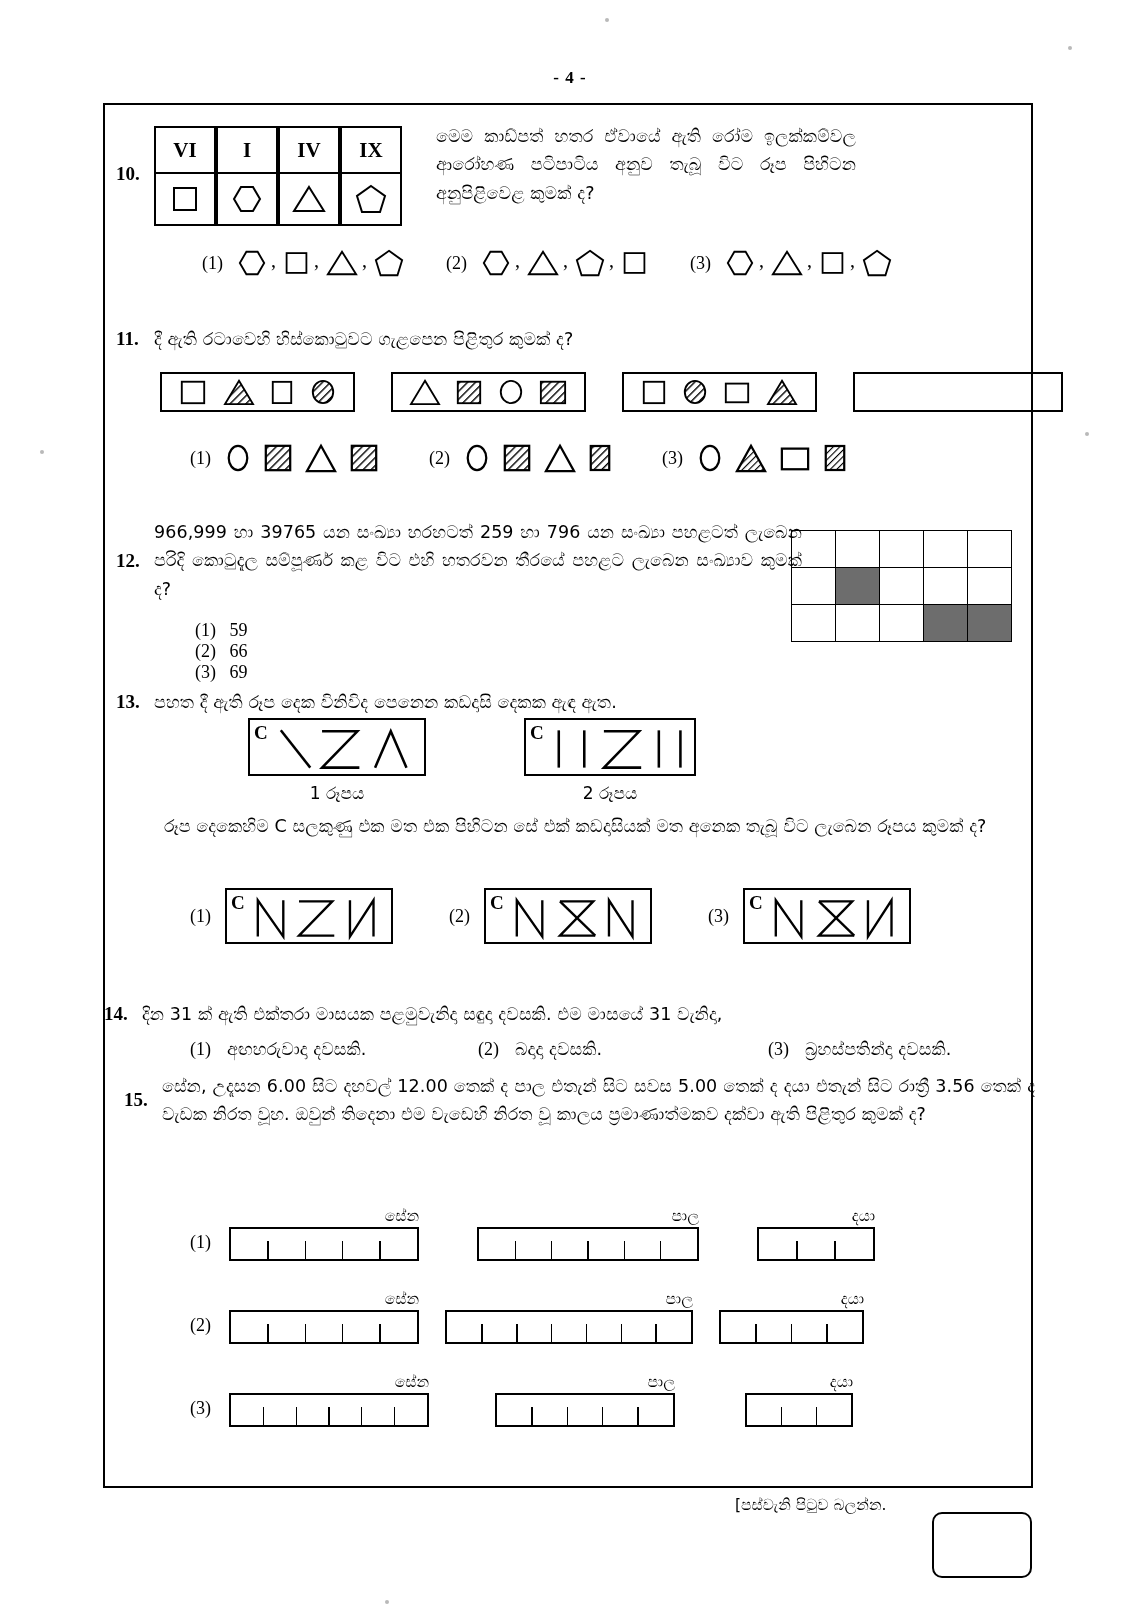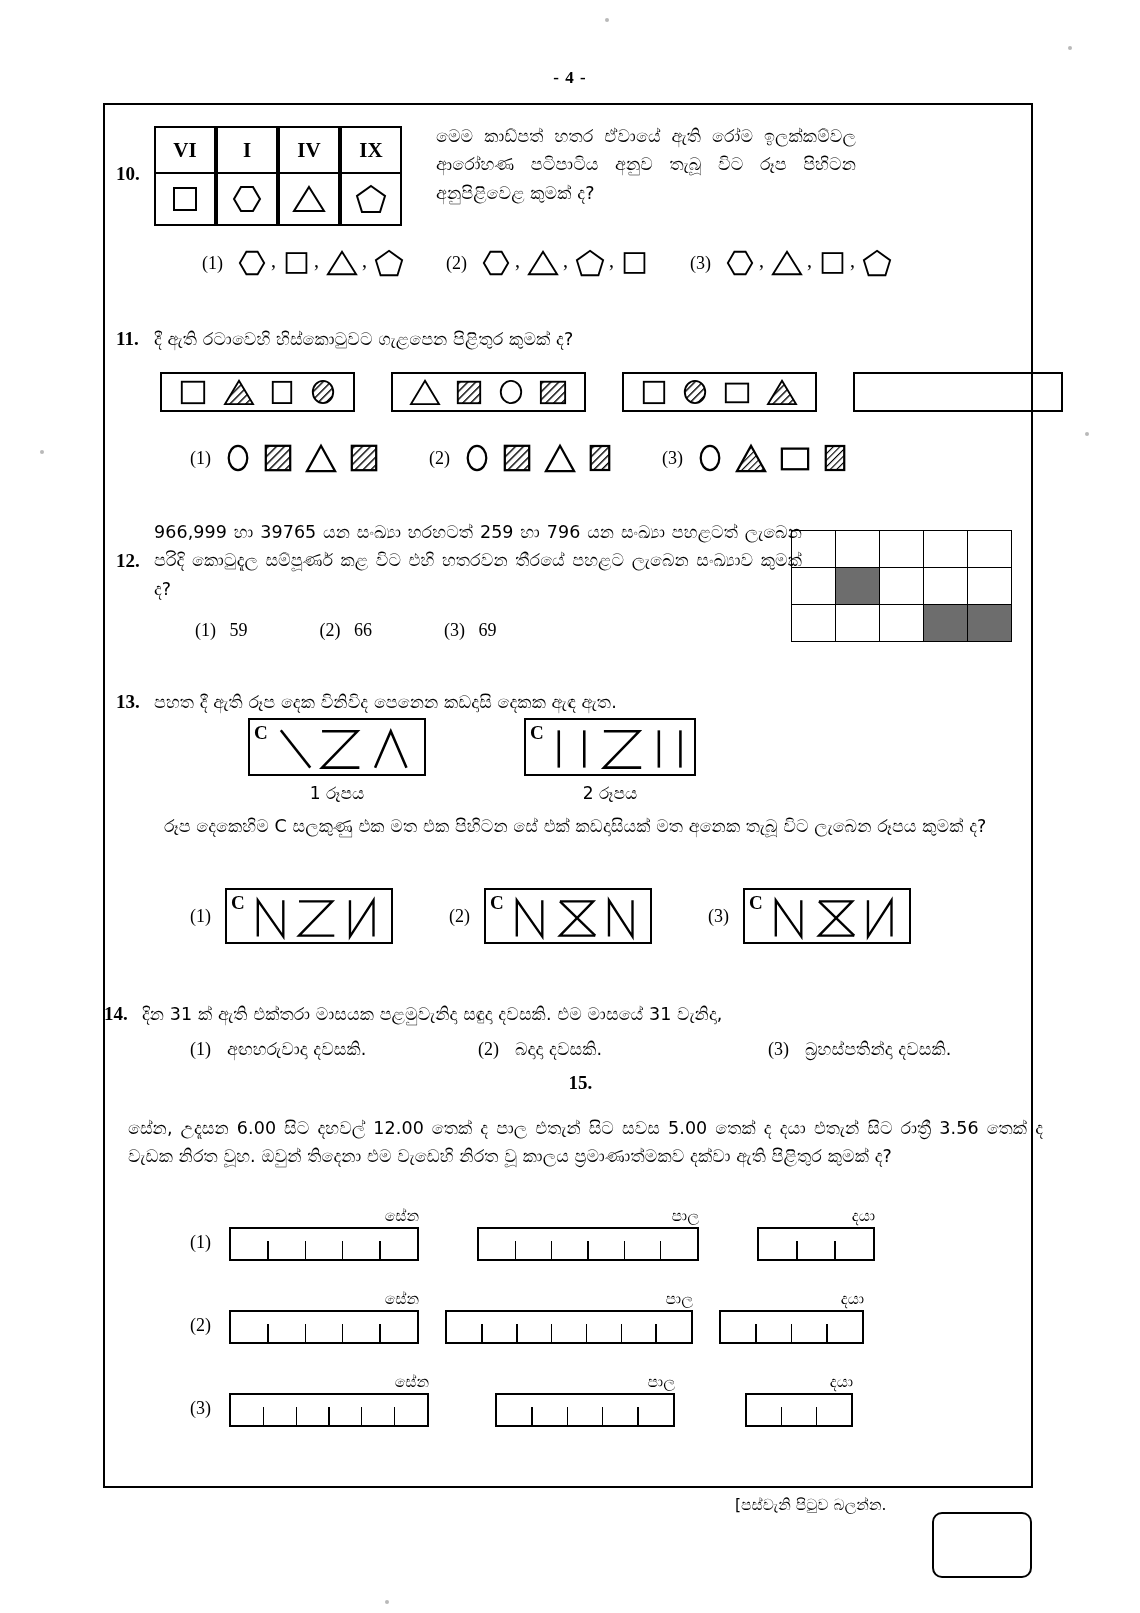--- a/index.html
+++ b/index.html
@@ -110,21 +110,21 @@
   .seqbox.blank { width: 210px; }
   #q11-options {
     position: absolute; left: 190px; top: 443px; width: 860px;
     display: flex; align-items: center;
   }
 
   
   #q12 { left: 112px; top: 518px; width: 690px; }
   #q12-options {
     position: absolute; left: 195px; top: 620px;
-    display: flex; align-items: flex-end; font-size: 18px;
+    display: flex; align-items: flex-end; font-size: 18px; flex-direction: column;
   }
   #q12-options .opt { margin-right: 72px; white-space: nowrap; }
   #q12-grid {
     position: absolute; left: 791px; top: 530px;
   }
   .grid-table { border-collapse: collapse; }
   .grid-table td {
     width: 44px; height: 37px;
     border: 1.4px solid #000;
     padding: 0;
@@ -164,21 +164,21 @@
   
   #q14 { left: 100px; top: 1000px; width: 915px; }
   #q14-options {
     position: absolute; left: 190px; top: 1035px; width: 880px;
     display: flex; align-items: center;
   }
   #q14-options .opt { display: flex; align-items: center; }
   #q14-options .optlabel { margin-right: 16px; }
 
   
-  #q15 { left: 128px; top: 1072px; width: 915px; flex-direction: column; }
+  #q15 { left: 120px; top: 1072px; width: 915px; }
   .barrow {
     position: absolute; left: 190px;
     display: flex; align-items: flex-end;
   }
   .barrow .optlabel { margin-right: 18px; padding-bottom: 8px; }
   .barunit { text-align: right; }
   .barname {
     font-family: "DejaVu Sans", sans-serif;
     font-size: 15.5px;
     margin-bottom: 2px;

